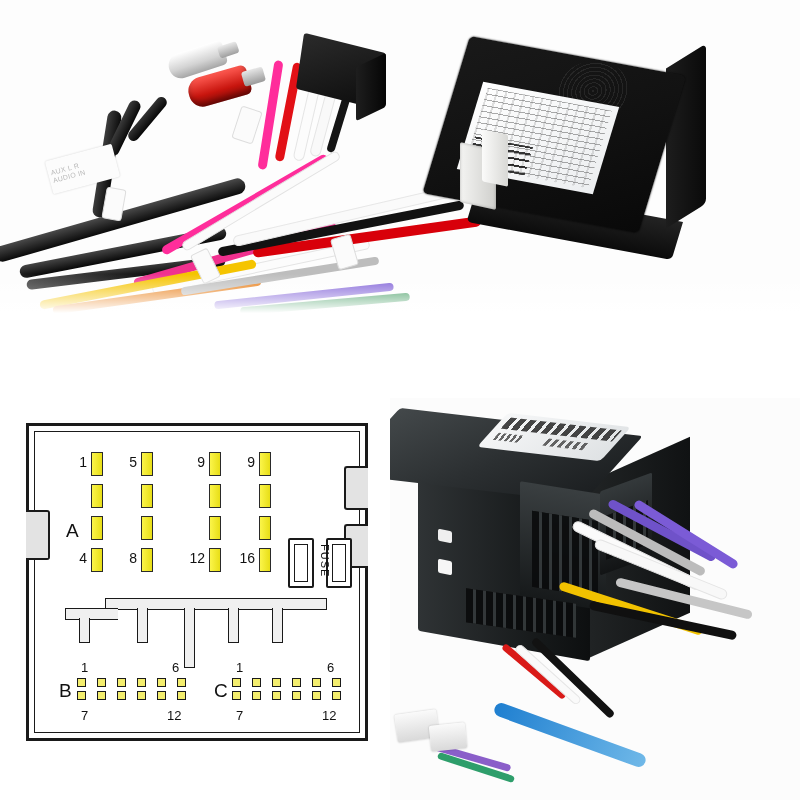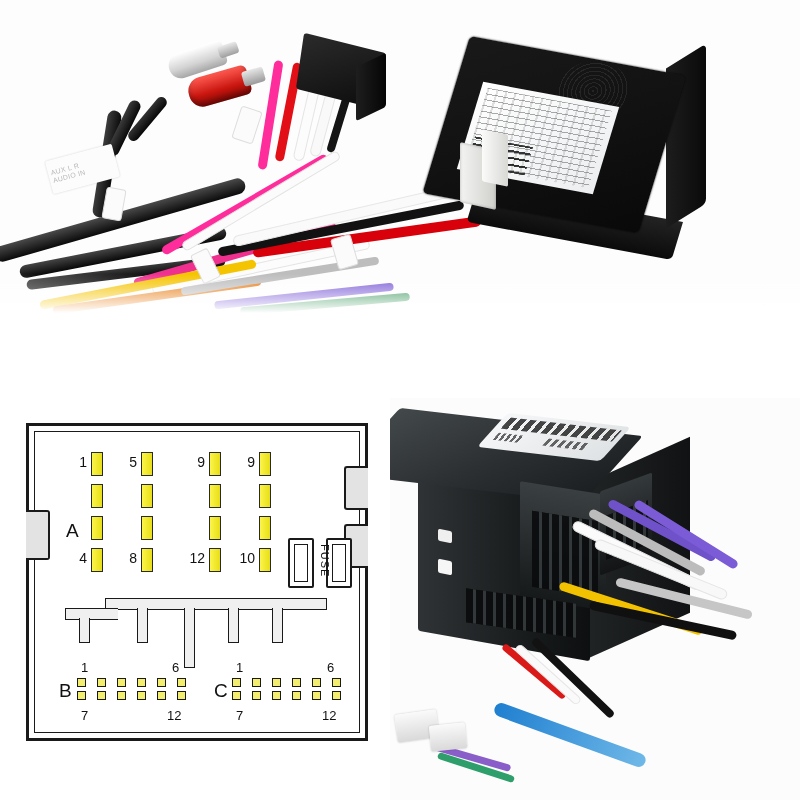--- a/index.html
+++ b/index.html
@@ -381,21 +381,21 @@
     <div class="pinA" style="left:230px;top:122px;"></div>
 
     <div class="lblA" style="left:38px;top:28px;width:20px;">1</div>
     <div class="lblA" style="left:88px;top:28px;width:20px;">5</div>
     <div class="lblA" style="left:156px;top:28px;width:20px;">9</div>
     <div class="lblA" style="left:198px;top:28px;width:28px;">9</div>
 
     <div class="lblA" style="left:38px;top:124px;width:20px;">4</div>
     <div class="lblA" style="left:88px;top:124px;width:20px;">8</div>
     <div class="lblA" style="left:148px;top:124px;width:28px;">12</div>
-    <div class="lblA" style="left:198px;top:124px;width:28px;">10</div>
+    <div class="lblA" style="left:198px;top:124px;width:28px;">16</div>
 
     <div class="fusebox">
       <div class="fuse-slot s1"></div>
       <div class="fuse-slot s2"></div>
       <div class="fuse-text">FUSE</div>
     </div>
 
     <div class="comb">
       <div class="bar"></div>
       <div class="bar2"></div>

